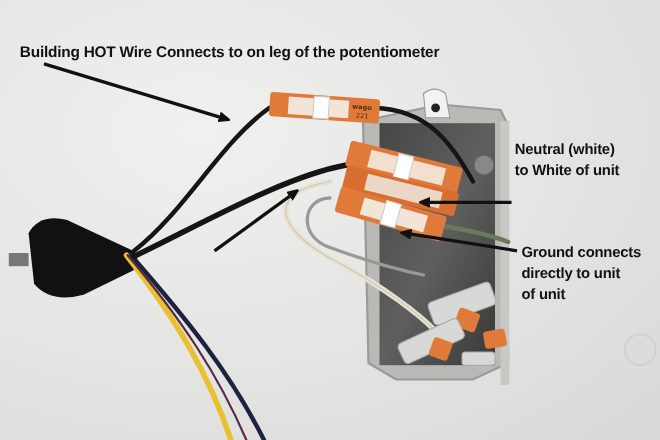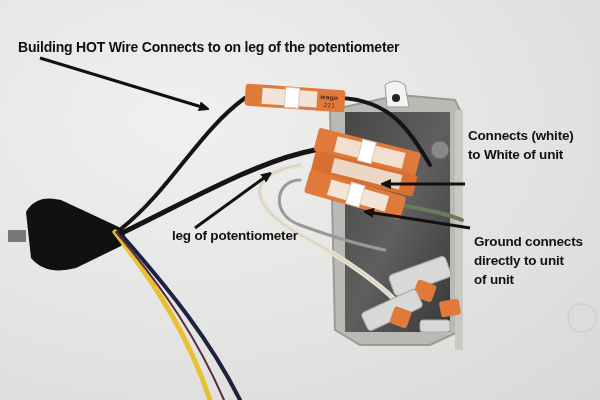--- a/index.html
+++ b/index.html
@@ -6,21 +6,21 @@
   body { width: 600px; height: 400px; overflow: hidden; background: #e6e6e4; }
   .scene { position: relative; width: 600px; height: 400px; overflow: hidden;
            background: radial-gradient(ellipse at 30% 30%, #f0f0ee 0%, #e4e4e2 55%, #d8d8d6 100%); }
   svg.photo { position: absolute; left: 0; top: 0; }
   .label { position: absolute; font-family: Liberation Sans, sans-serif; font-weight: bold;
            color: #111; font-size: 13.5px; line-height: 19px; letter-spacing: -0.2px; white-space: nowrap; }
   .label span { display: block; }
   #lbl-hot { left: 18px; top: 38px; font-size: 14px; }
   #lbl-black { left: 172px; top: 226px; }
   #lbl-neutral { left: 468px; top: 126px; }
-  #lbl-ground { left: 474px; top: 232px; }
+  #lbl-ground { left: 474px; top: 220px; }
 </style>
 </head>
 <body>
 
 <div class="scene">
   <svg class="photo" width="600" height="400" viewBox="0 0 600 400">
     <defs>
       <marker id="arrowhead" markerWidth="10" markerHeight="10" refX="6" refY="5" orient="auto" markerUnits="userSpaceOnUse">
         <path d="M0,0 L12,5 L0,10 Z" fill="#111"></path>
       </marker>
@@ -106,25 +106,24 @@
     </g>
 
     <circle cx="582" cy="318" r="14" fill="none" stroke="#cfcfcd" stroke-width="1.5"></circle>
   </svg>
 
   <div class="label" id="lbl-hot">
     <span>Building HOT Wire Connects to on leg of the potentiometer</span>
   </div>
 
   <div class="label" id="lbl-black">
-    <span>leg of potentiometer</span>
   </div>
 
   <div class="label" id="lbl-neutral">
-    <span>Connects (white)</span>
+    <span>Neutral (white)</span>
     <span>to White of unit</span>
   </div>
 
   <div class="label" id="lbl-ground">
     <span>Ground connects</span>
     <span>directly to unit</span>
     <span>of unit</span>
   </div>
 </div>
 

